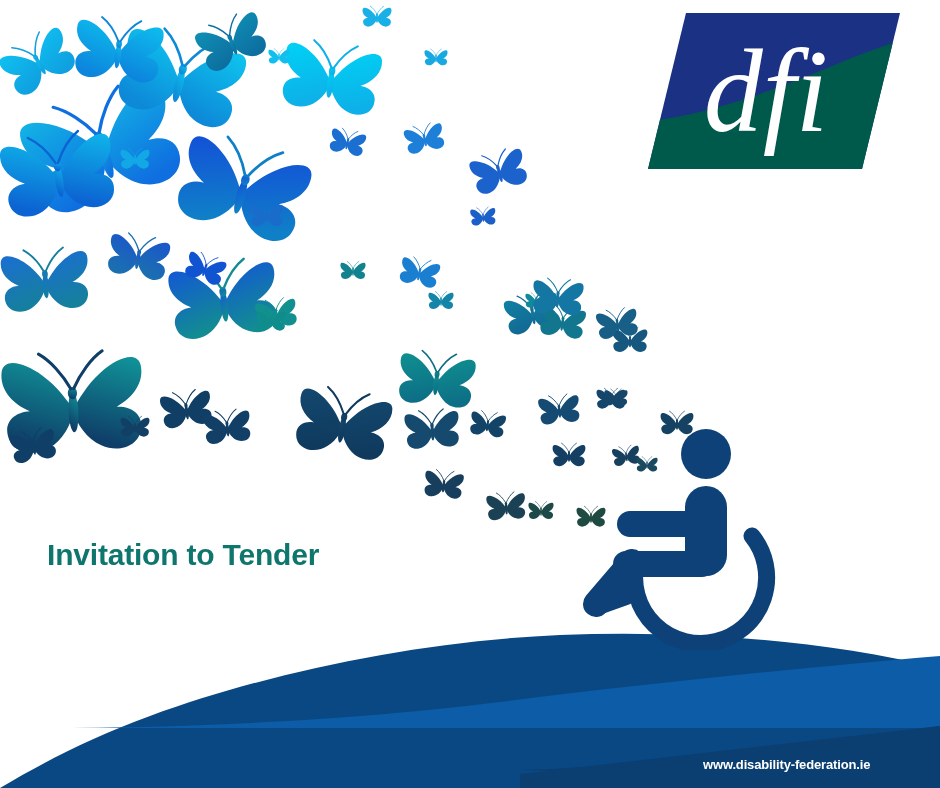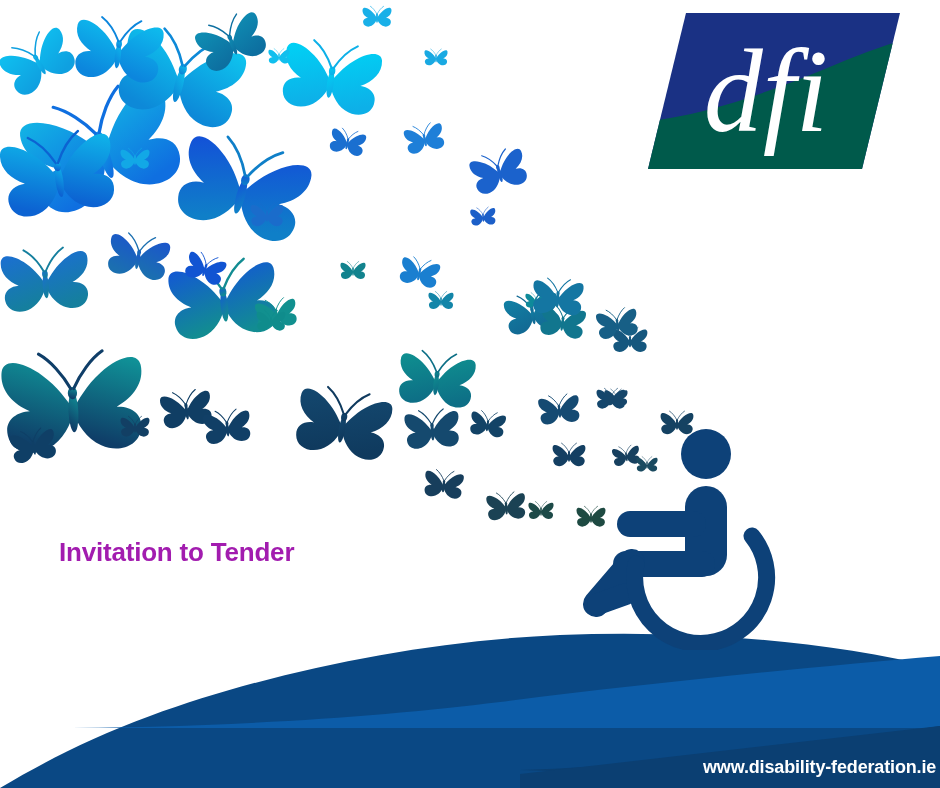--- a/index.html
+++ b/index.html
@@ -14,36 +14,36 @@
     height:788px;
     background:#ffffff;
     overflow:hidden;
   }
   .layer{position:absolute;top:0;left:0;width:940px;height:788px;}
   #butterflies,#bottom-art,#wheelchair-icon,#dfi-logo{pointer-events:none;}
 
   
   #headline{
     position:absolute;
-    left:59px;
+    left:47px;
     top:538px;
-    font-size:26px;
+    font-size:30px;
     font-weight:bold;
     letter-spacing:-0.2px;
-    color:#a21caf;
+    color:#0f766e;
     white-space:nowrap;
     line-height:1.1;
   }
 
   
   #footer-url{
     position:absolute;
     left:703px;
     top:757px;
-    font-size:18px;
+    font-size:13px;
     font-weight:bold;
     letter-spacing:-0.15px;
     color:#ffffff;
     white-space:nowrap;
   }
 
   
   #dfi-logo{
     position:absolute;
     left:648px;

